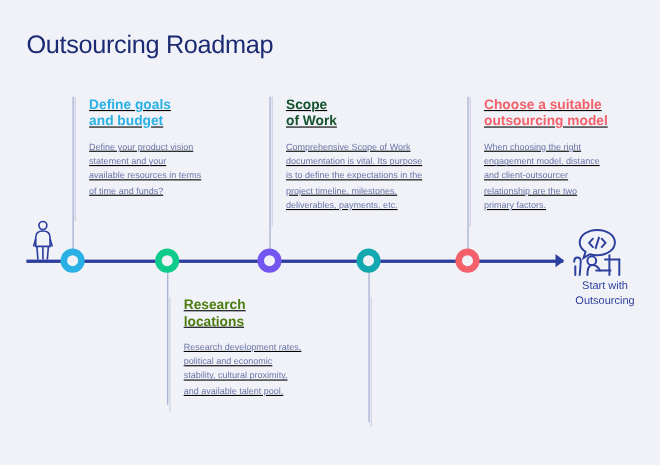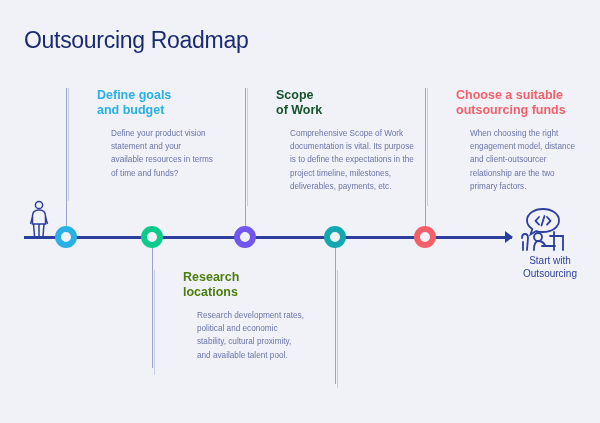--- a/index.html
+++ b/index.html
@@ -10,31 +10,31 @@
     position:relative; overflow:hidden;
   }
   #page-title {
     position:absolute; left:24px; top:27px;
     font-size:23px; font-weight:normal; color:#1b2a72;
     letter-spacing:-0.3px;
   }
   .milestone {
     position:absolute;
     border-left:1px solid #c9cfe2;
-    padding-left:28px;
+    padding-left:12px;
     box-sizing:border-box;
+    text-decoration:underline;
   }
   .m-title {
     font-size:12.5px; font-weight:bold; line-height:15px;
     margin:0 0 9px 0; white-space:pre-line;
   }
   .m-body {
     font-size:8.2px; line-height:13.2px; color:#6b74a8;
     white-space:pre-line;
-    margin-left:14px;
   }
   
   #axis-line {
     position:absolute; left:24px; top:236px;
     width:488px; height:3px; background:#2d3f9e;
   }
   #axis-arrow {
     position:absolute; left:505px; top:231px;
     width:0; height:0;
     border-top:6px solid transparent;
@@ -131,19 +131,19 @@
 is to define the expectations in the
 project timeline, milestones,
 deliverables, payments, etc.</div>
 </div>
 
 <div class="milestone" style="left:337px; top:270px; width:172px; height:118px;">
 </div>
 
 <div class="milestone" style="left:427px; top:88px; width:160px; height:118px;">
   <div class="m-title" style="color:#f4606a;">Choose a suitable
-outsourcing funds</div>
+outsourcing model</div>
   <div class="m-body">When choosing the right
 engagement model, distance
 and client-outsourcer
 relationship are the two
 primary factors.</div>
 </div>
 
 </body></html>

